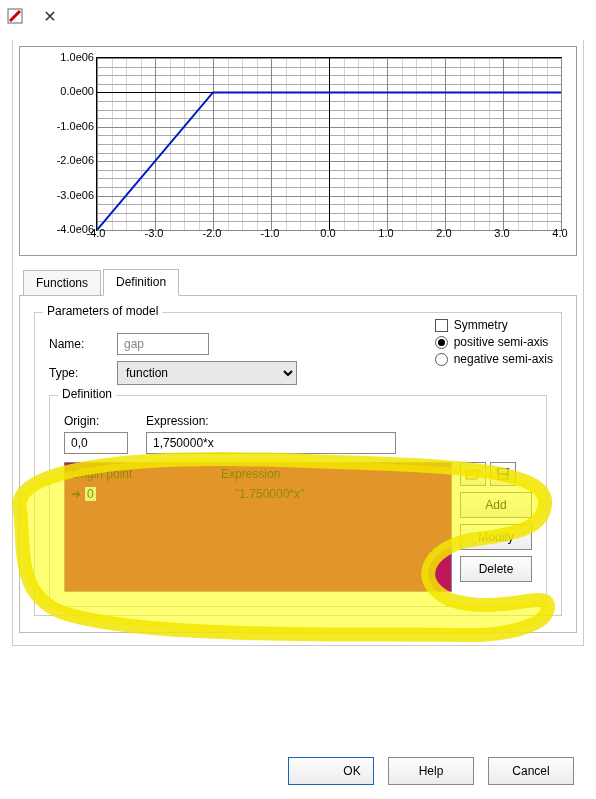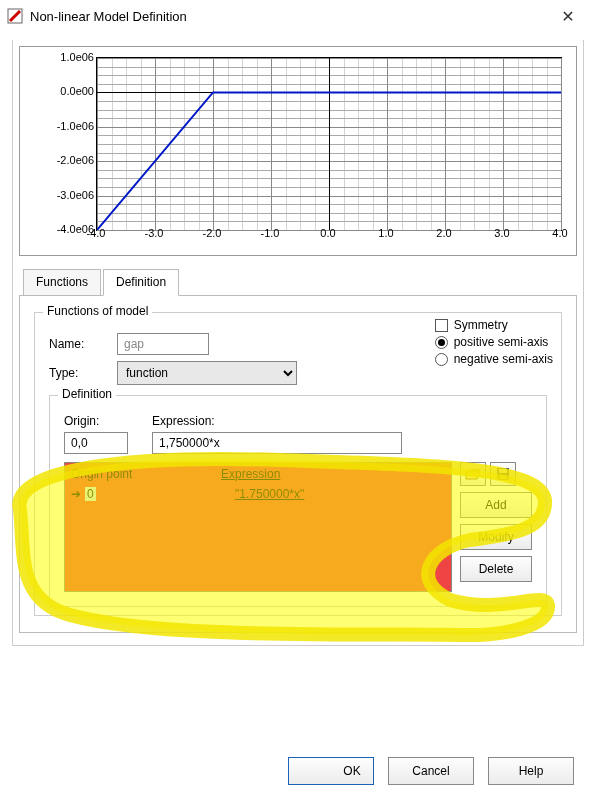--- a/index.html
+++ b/index.html
@@ -76,20 +76,21 @@
     font-size: 11px; font-weight: bold;
   }
   .axistitle-x {
     position: absolute; bottom: 26px; right: 18px;
     font-size: 11px; font-weight: bold;
   }
   
   .tabstrip {
     display: flex;
     margin: 12px 0 0 4px;
+    align-items: center;
   }
   .tab {
     padding: 5px 12px 6px 12px;
     border: 1px solid #bbb;
     border-bottom: none;
     background: #f6f6f6;
     font-size: 12px;
     position: relative; top: 1px;
     margin-right: 2px;
   }
@@ -134,38 +135,38 @@
     width: 13px; height: 13px; border: 1px solid #555; border-radius: 50%;
     display: inline-flex; align-items: center; justify-content: center;
   }
   .radio-dot.checked::after {
     content: ""; width: 7px; height: 7px; border-radius: 50%; background: #000;
   }
   .chk {
     width: 13px; height: 13px; border: 1px solid #555; display:inline-block;
   }
   
-  .def-row1 { display: flex; gap: 24px; margin: 4px 0 8px 0; }
+  .def-row1 { display: flex; gap: 18px; margin: 4px 0 8px 0; }
   .def-col label { display: block; margin-bottom: 4px; }
   .origin-in { width: 64px; }
   .expr-in { width: 250px; }
   .listbox {
     border: 1px solid #888;
     height: 130px;
-    background: #ef4444;
+    background: #be185d;
     display: flex;
     flex-direction: column;
   }
   .list-head, .list-row {
     display: flex;
     font-size: 12px;
   }
   .list-head { padding: 4px 6px; }
   .list-head .c1, .list-row .c1 { width: 150px; }
-  .list-head .c2, .list-row .c2 { flex: 1; text-decoration: underline; }
+  .list-head .c2, .list-row .c2 { flex: 1; }
   .list-row { padding: 2px 6px; align-items: center; }
   .list-row .arrow { margin-right: 4px; }
   .list-row .val-sel { background: #cce4ff; padding: 0 2px; }
   .def-right {
     display: flex; flex-direction: column; gap: 6px;
     margin-left: 8px;
   }
   .iconbtns { display: flex; gap: 4px; }
   .sqbtn {
     width: 26px; height: 24px;
@@ -205,21 +206,20 @@
 </head>
 <body>
 
 <div class="titlebar">
   <span class="app-icon">
     <svg width="16" height="16" viewBox="0 0 16 16">
       <rect x="1" y="1" width="14" height="14" fill="#fff" stroke="#666"></rect>
       <path d="M3 13 L13 3" stroke="#c00" stroke-width="3"></path>
     </svg>
   </span>
-  <span class="title-text">Non-linear Model Definition</span>
   <span class="close-x">✕</span>
 </div>
 
 <div class="outer">
 
   <div class="chart-frame">
     <div class="axistitle-y">force(kN)</div>
     <div class="axistitle-x">displacement(cm)</div>
     <div class="plot-area" id="plot">
         <div class="grid-v" style="left: 0px; opacity: 0.5;"></div>
@@ -315,21 +315,21 @@
     </div>
 
   <div class="tabstrip">
     <div class="tab">Functions</div>
     <div class="tab active">Definition</div>
   </div>
 
   <div class="tab-panel">
 
     <div class="group" style="padding-bottom:8px;">
-      <span class="legend">Functions of model</span>
+      <span class="legend">Parameters of model</span>
 
       <div class="radio-col">
         <label>
           <span class="chk"></span>
           <span>Symmetry</span>
         </label>
         <label>
           <span class="radio-dot checked"></span>
           <span>positive semi-axis</span>
         </label>
@@ -397,22 +397,22 @@
             <button class="btn">Delete</button>
           </div>
         </div>
       </div>
     </div>
   </div>
 </div>
 
 <div class="bottombar">
   <button class="btn primary">OK</button>
+  <button class="btn">Help</button>
   <button class="btn">Cancel</button>
-  <button class="btn">Help</button>
 </div>
 
 <svg class="yellow-highlight" style="left:0;top:440px;" width="596" height="240" viewBox="0 0 596 240">
   <path d="M20 70
            C 10 30, 120 15, 280 20
            C 420 25, 540 25, 545 60
            C 547 90, 510 95, 470 100
            C 430 108, 410 140, 450 160
            C 500 175, 545 150, 548 165
            C 550 188, 500 196, 460 195

